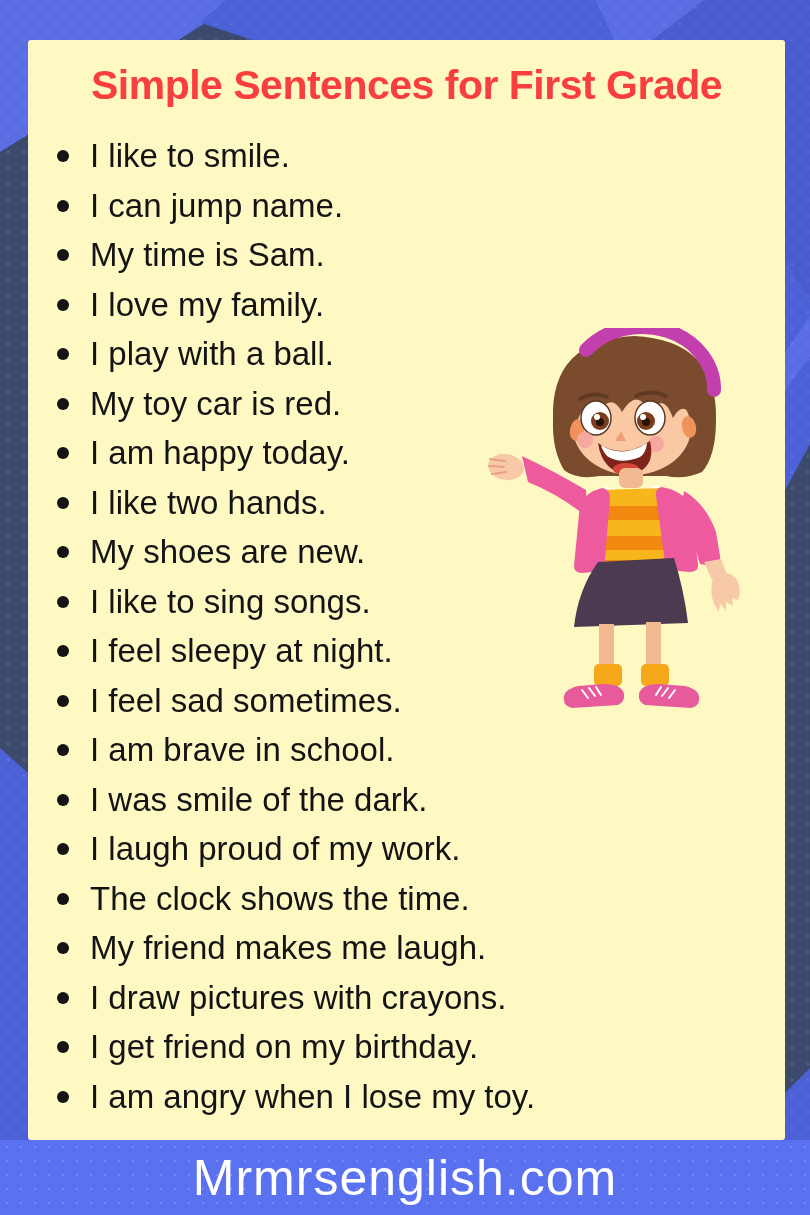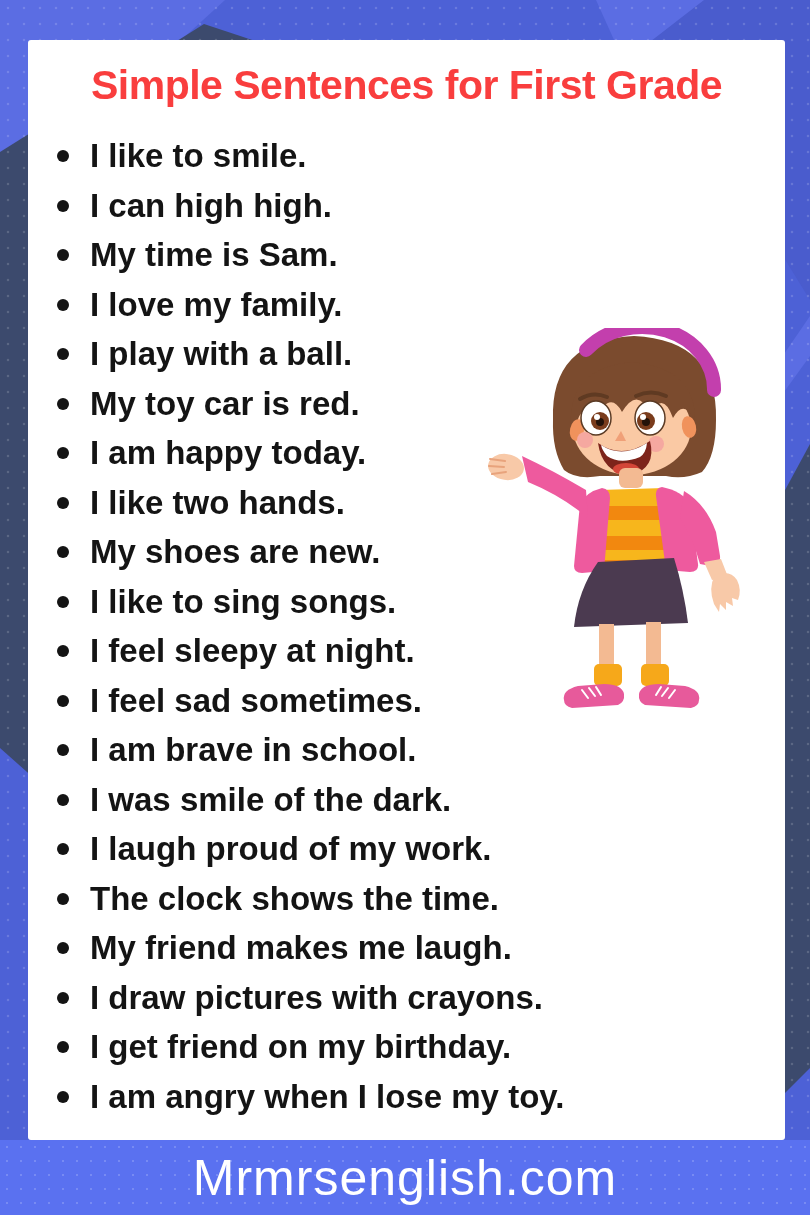--- a/index.html
+++ b/index.html
@@ -13,37 +13,37 @@
   .bg-svg{position:absolute;inset:0;z-index:0;}
   .bg-dots{
     position:absolute;inset:0;z-index:0;
     background-image:radial-gradient(rgba(255,255,255,.16) 1.4px, transparent 1.6px);
     background-size:16px 16px;
     pointer-events:none;
   }
   
   .card{
     position:absolute;left:28px;top:40px;width:757px;height:1100px;
-    background:#ffffff;border-radius:3px;z-index:1;
+    background:#fef9c3;border-radius:3px;z-index:1;
   }
   .title{
     margin:0;position:absolute;top:22px;left:0;right:0;
     text-align:center;
     font-size:41px;font-weight:bold;letter-spacing:-0.5px;
     color:#F93E3E;
   }
   .sentence-list{
     list-style:none;margin:0;padding:0;
     position:absolute;top:91px;left:29px;right:10px;
   }
   .sentence-list li{
     position:relative;
     padding-left:33px;
     line-height:49.5px;
-    font-size:33px;font-weight:bold;color:#141414;
+    font-size:33px;font-weight:normal;color:#141414;
     white-space:nowrap;
   }
   .sentence-list li::before{
     content:'';
     position:absolute;left:0;top:19px;
     width:12px;height:12px;border-radius:50%;
     background:#141414;
   }
   
   .girl{position:absolute;left:442px;top:288px;width:285px;height:385px;}
@@ -74,21 +74,21 @@
   <polygon points="0,152 204,24 258,42 72,812 0,748" fill="#3C4A6D"></polygon>
   <polygon points="784,492 810,444 810,1068 784,1094" fill="#3C4A6D"></polygon>
 </svg>
 <div class="bg-dots"></div>
 
 <div class="card">
   <h1 class="title">Simple Sentences for First Grade</h1>
 
   <ul class="sentence-list">
     <li>I like to smile.</li>
-    <li>I can high high.</li>
+    <li>I can jump name.</li>
     <li>My time is Sam.</li>
     <li>I love my family.</li>
     <li>I play with a ball.</li>
     <li>My toy car is red.</li>
     <li>I am happy today.</li>
     <li>I like two hands.</li>
     <li>My shoes are new.</li>
     <li>I like to sing songs.</li>
     <li>I feel sleepy at night.</li>
     <li>I feel sad sometimes.</li>

